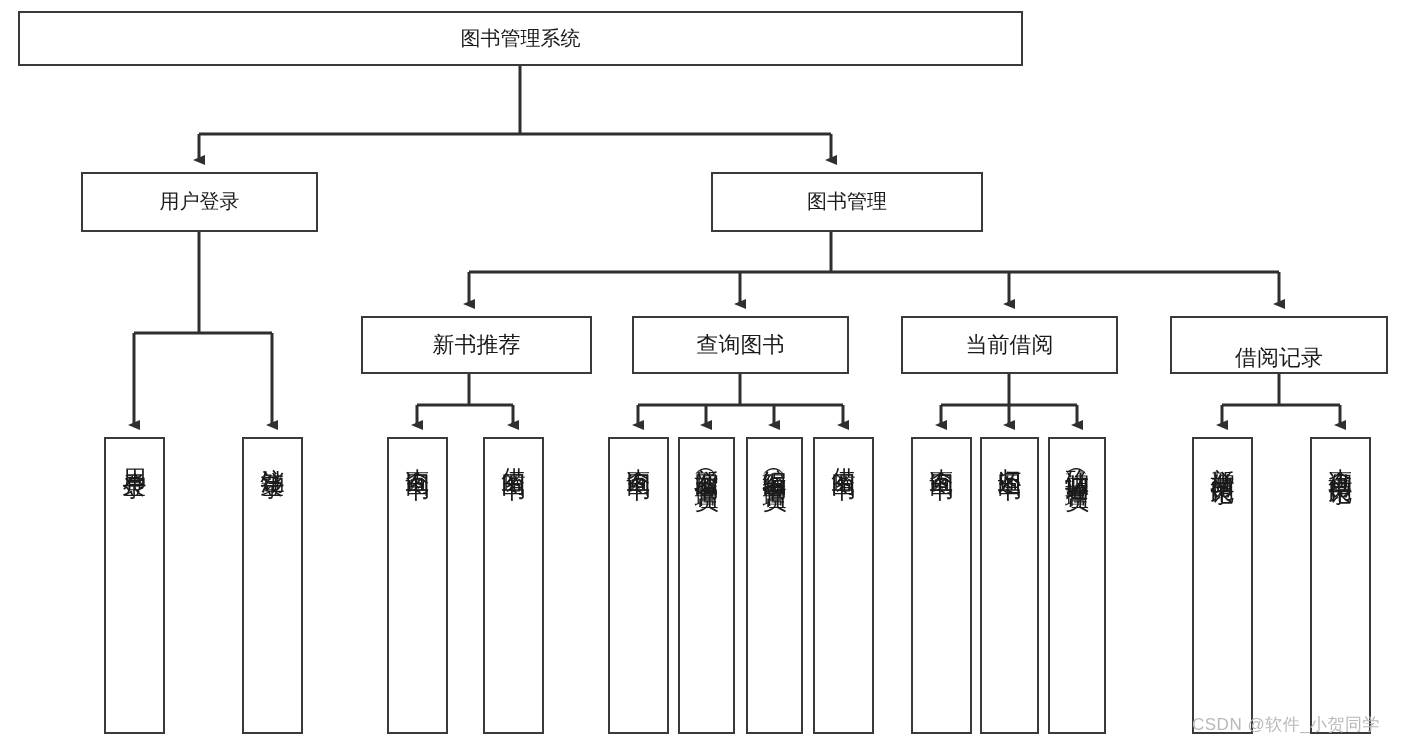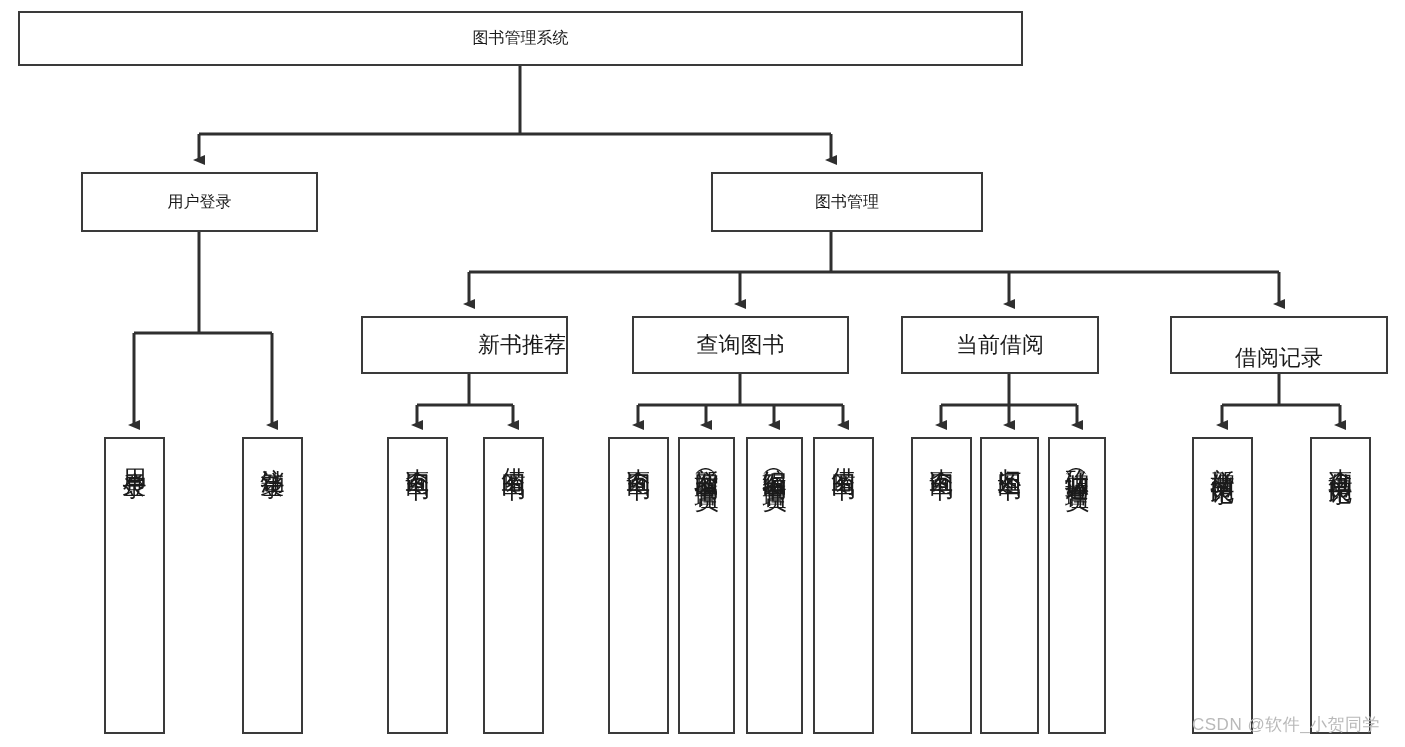--- a/index.html
+++ b/index.html
@@ -23,21 +23,21 @@
     justify-content:center;
     color:#1a1a1a;
     z-index:2;
   }
   .node .lbl{
     display:block;
     text-align:center;
     line-height:1.28;
     white-space:pre-line;
   }
-  .node.h .lbl{font-size:16px;}
+  .node.h .lbl{font-size:20px;}
   .node.lvl3 .lbl{font-size:22px;}
 
   .node.vert{
     align-items:flex-start;
     justify-content:center;
     padding-top:10px;
   }
   .node.vert .lbl{
     writing-mode:vertical-rl;
     text-orientation:upright;
@@ -114,27 +114,27 @@
     <span class="lbl">图书管理系统</span>
   </div>
 
   <div class="node h" style="left:81px;top:172px;width:237px;height:60px;">
     <span class="lbl">用户登录</span>
   </div>
   <div class="node h" style="left:711px;top:172px;width:272px;height:60px;">
     <span class="lbl">图书管理</span>
   </div>
 
-  <div class="node lvl3" style="left:361px;top:316px;width:207px;height:58px;justify-content:flex-end;">
+  <div class="node lvl3" style="left:361px;top:316px;width:231px;height:58px;">
     <span class="lbl">新书推荐</span>
   </div>
   <div class="node lvl3" style="left:632px;top:316px;width:217px;height:58px;">
     <span class="lbl">查询图书</span>
   </div>
-  <div class="node lvl3" style="left:901px;top:316px;width:198px;height:58px;">
+  <div class="node lvl3" style="left:901px;top:316px;width:217px;height:58px;">
     <span class="lbl">当前借阅</span>
   </div>
   <div class="node lvl3" style="left:1170px;top:316px;width:218px;height:58px;align-items:flex-end;">
     <span class="lbl">借阅记录</span>
   </div>
 
   <div class="node vert" style="left:104px;top:437px;width:61px;height:297px;">
     <span class="lbl">用户登录</span>
   </div>
   <div class="node vert" style="left:242px;top:437px;width:61px;height:297px;">

